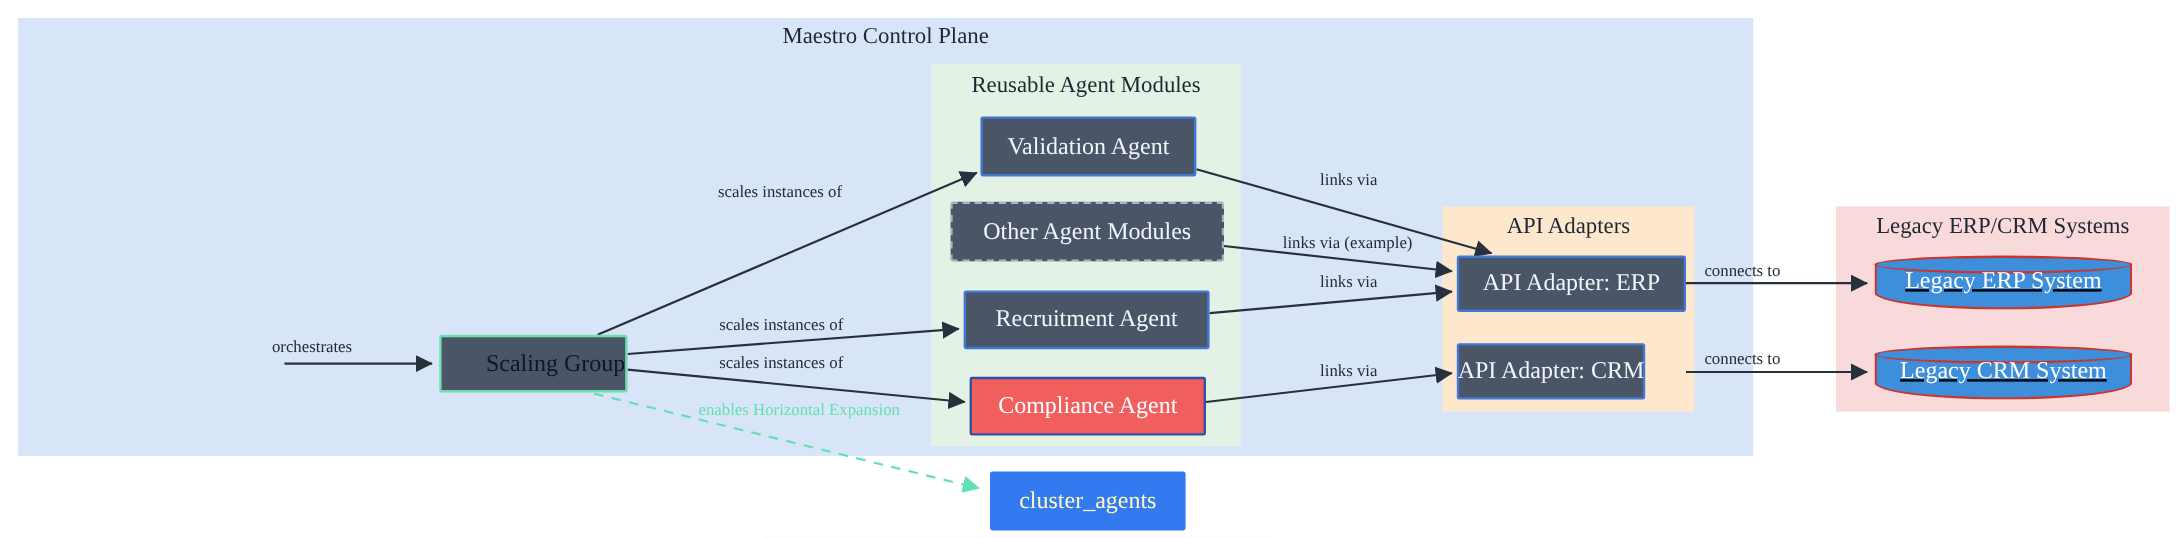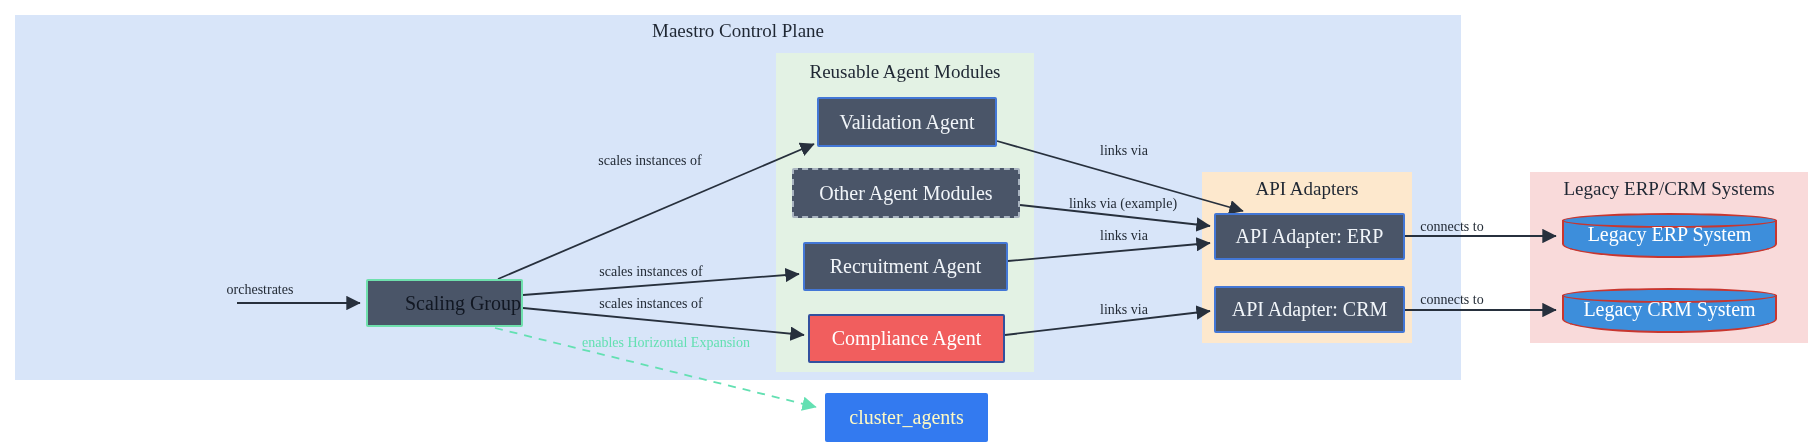--- a/index.html
+++ b/index.html
@@ -35,21 +35,21 @@
     position:absolute; z-index:3; box-sizing:border-box;
     display:flex; align-items:center; justify-content:center;
     font-size:20px; white-space:nowrap; border-radius:2px;
   }
   .n-dark{background:var(--node-dark); color:var(--node-dark-text); border:2px solid var(--blue-border);}
   .n-oam{background:var(--node-dark); color:var(--node-dark-text); border:2px dashed var(--gray-border);font-family:Liberation Serif, serif;}
   .n-sg{background:var(--node-dark); color:var(--dark-text); border:2px solid var(--mint-border);}
   .n-lb{background:var(--node-dark); color:var(--dark-text); border:2px solid var(--gold-border); border-radius:50%;}
   .n-com{background:var(--compliance-fill); color:#ffffff; border:2px solid var(--compliance-border);}
   .n-clu{background:var(--cluster-fill); color:#fef9c3; border:none;}
-  .cylinder{position:absolute; z-index:3; box-sizing:border-box;}
+  .cylinder{position:absolute; z-index:3; box-sizing:border-box;text-decoration:underline;}
   .cyl-body{
     position:absolute; left:0; right:0; top:7px; bottom:0;
     background:var(--cylinder-fill); border:2px solid var(--cylinder-border);
     border-top:none; border-radius:0 0 50% 50% / 0 0 14px 14px; box-sizing:border-box;
   }
   .cyl-top{
     position:absolute; left:0; right:0; top:0; height:15px;
     background:var(--cylinder-fill); border:2px solid var(--cylinder-border);
     border-radius:50%; box-sizing:border-box;
   }
@@ -124,21 +124,21 @@
   </div>
 
   <div class="node n-dark" style="left:803px;top:242px;width:205px;height:49px;">
     <span>Recruitment Agent</span>
   </div>
 
   <div class="node n-dark" style="left:1214px;top:213px;width:191px;height:47px;">
     <span>API Adapter: ERP</span>
   </div>
 
-  <div class="node n-dark" style="left:1214px;top:286px;width:191px;height:47px;">
+  <div class="node n-dark" style="left:1214px;top:286px;width:157px;height:47px;">
     <span>API Adapter: CRM</span>
   </div>
 
   <div class="cylinder" style="left:1562px;top:213px;width:215px;height:45px;">
     <div class="cyl-body"></div>
     <div class="cyl-top"></div>
     <div class="cyl-label">Legacy ERP System</div>
   </div>
 
   <div class="cylinder" style="left:1562px;top:288px;width:215px;height:45px;">

